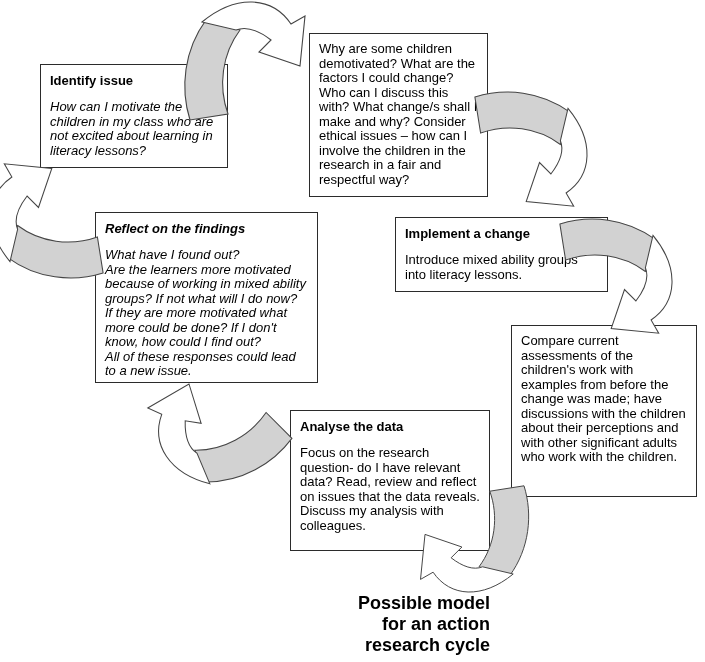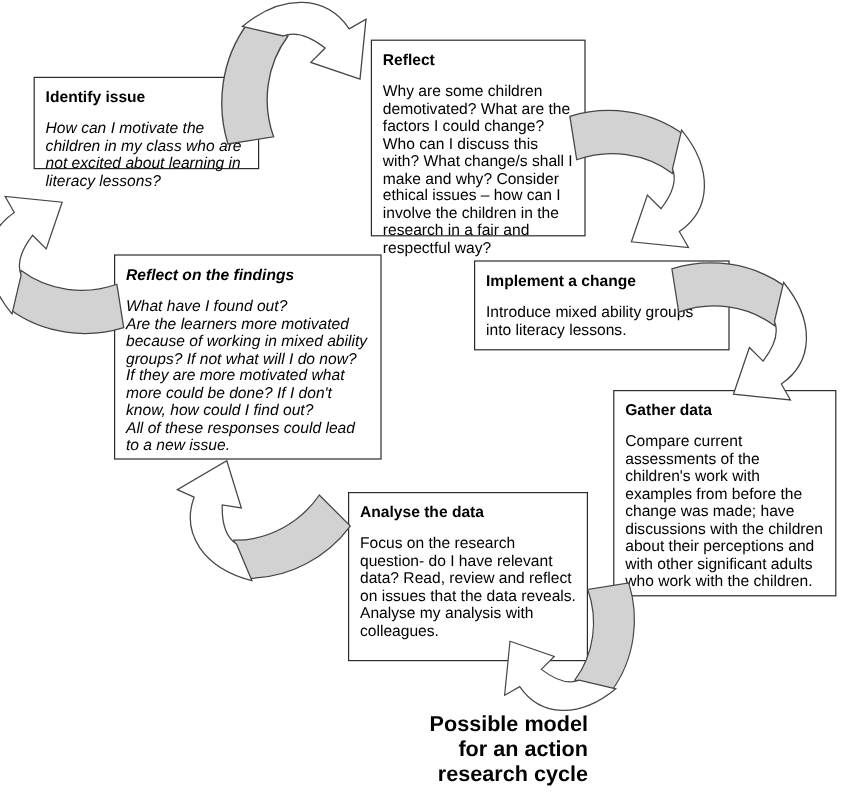--- a/index.html
+++ b/index.html
@@ -25,21 +25,21 @@
     line-height:15px;
     margin:0 0 12px 0;
   }
   .box .body{
     font-size:13px;
     line-height:14.5px;
     margin:0;
     white-space:pre-line;
   }
   .box.italic-body .body{font-style:italic;}
-  #box-identify{left:28px;top:64px;width:188px;height:77px;}
+  #box-identify{left:40px;top:64px;width:188px;height:104px;}
   #box-reflect{left:309px;top:33px;width:179px;height:164px;}
   #box-implement{left:395px;top:217px;width:213px;height:75px;}
   #box-gather{left:511px;top:325px;width:186px;height:172px;}
   #box-analyse{left:290px;top:410px;width:200px;height:141px;}
   #box-findings{left:95px;top:212px;width:223px;height:171px;font-style:italic;}
   .diagram-title{
     position:absolute;
     left:270px;top:593px;width:220px;
     text-align:right;
     font-size:18px;
@@ -60,37 +60,35 @@
 <body>
 
 <div class="canvas">
 
   <div class="box italic-body" id="box-identify">
     <p class="heading">Identify issue</p>
     <p class="body">How can I motivate the children in my class who are not excited about learning in literacy lessons?</p>
   </div>
 
   <div class="box" id="box-reflect">
-    <p class="heading">Reflect</p>
     <p class="body">Why are some children demotivated? What are the factors I could change? Who can I discuss this with? What change/s shall I make and why? Consider ethical issues – how can I involve the children in the research in a fair and respectful way?</p>
   </div>
 
   <div class="box" id="box-implement">
     <p class="heading">Implement a change</p>
     <p class="body">Introduce mixed ability groups into literacy lessons.</p>
   </div>
 
   <div class="box" id="box-gather">
-    <p class="heading">Gather data</p>
     <p class="body">Compare current assessments of the children's work with examples from before the change was made; have discussions with the children about their perceptions and with other significant adults who work with the children.</p>
   </div>
 
   <div class="box" id="box-analyse">
     <p class="heading">Analyse the data</p>
-    <p class="body">Focus on the research question- do I have relevant data? Read, review and reflect on issues that the data reveals. Analyse my analysis with colleagues.</p>
+    <p class="body">Focus on the research question- do I have relevant data? Read, review and reflect on issues that the data reveals. Discuss my analysis with colleagues.</p>
   </div>
 
   <div class="box" id="box-findings">
     <p class="heading">Reflect on the findings</p>
     <p class="body">What have I found out?
 Are the learners more motivated because of working in mixed ability groups? If not what will I do now? If they are more motivated what more could be done? If I don't know, how could I find out?
 All of these responses could lead to a new issue.</p>
   </div>
 
   <div class="diagram-title">Possible model

